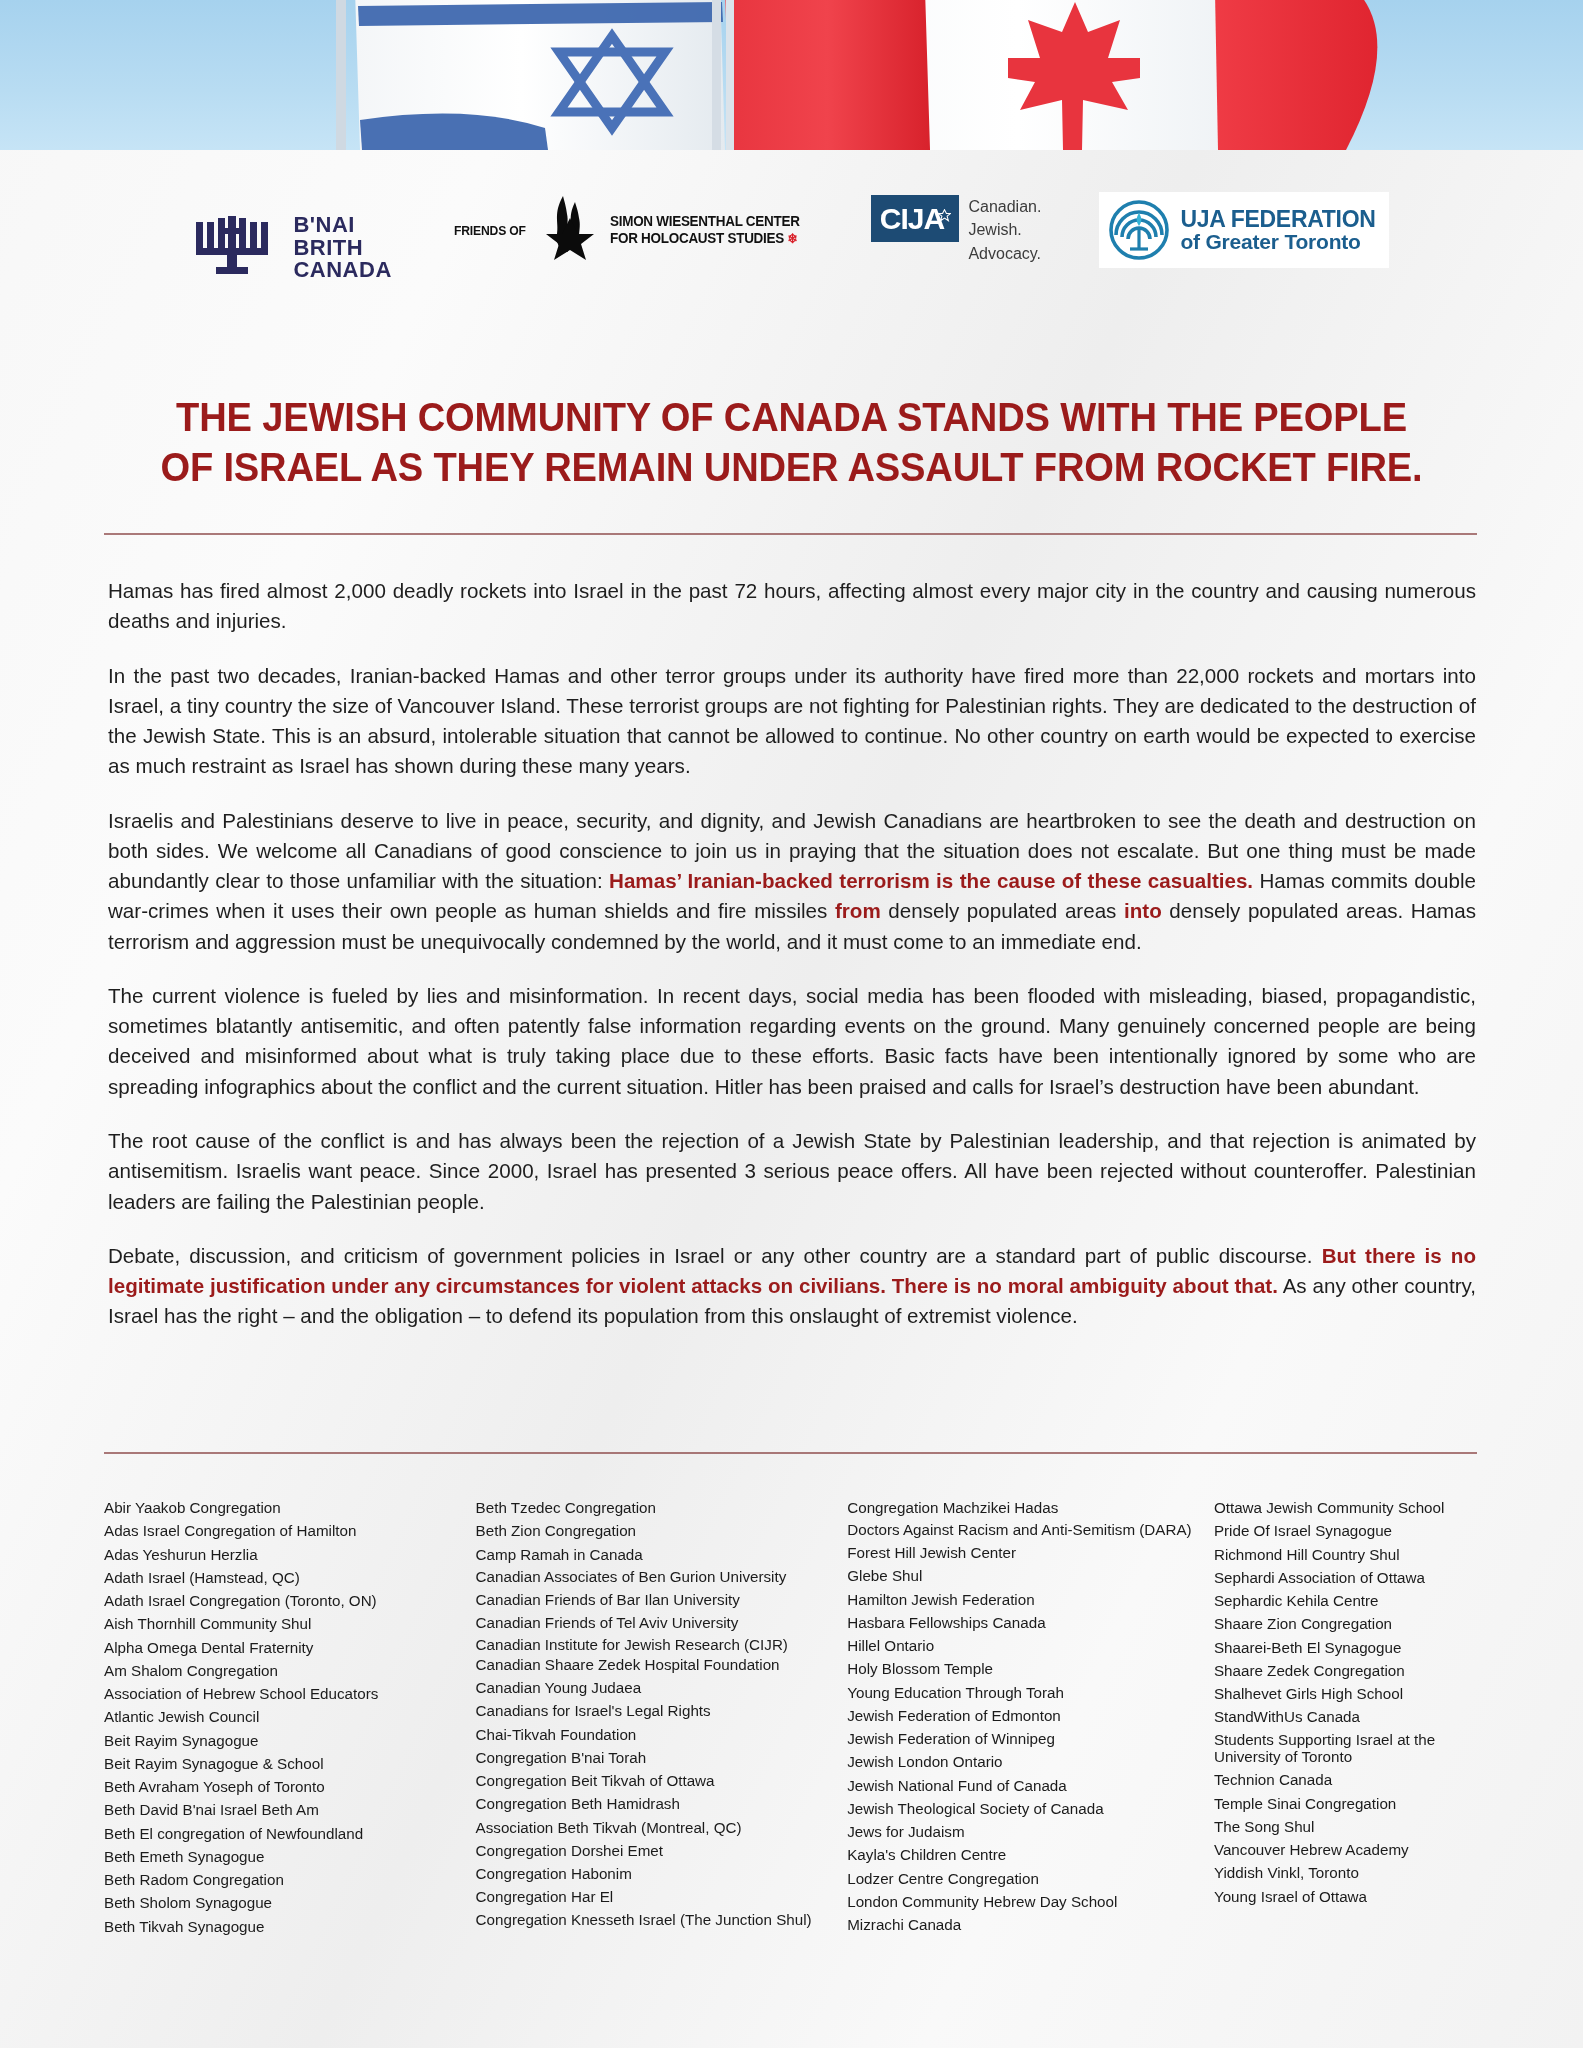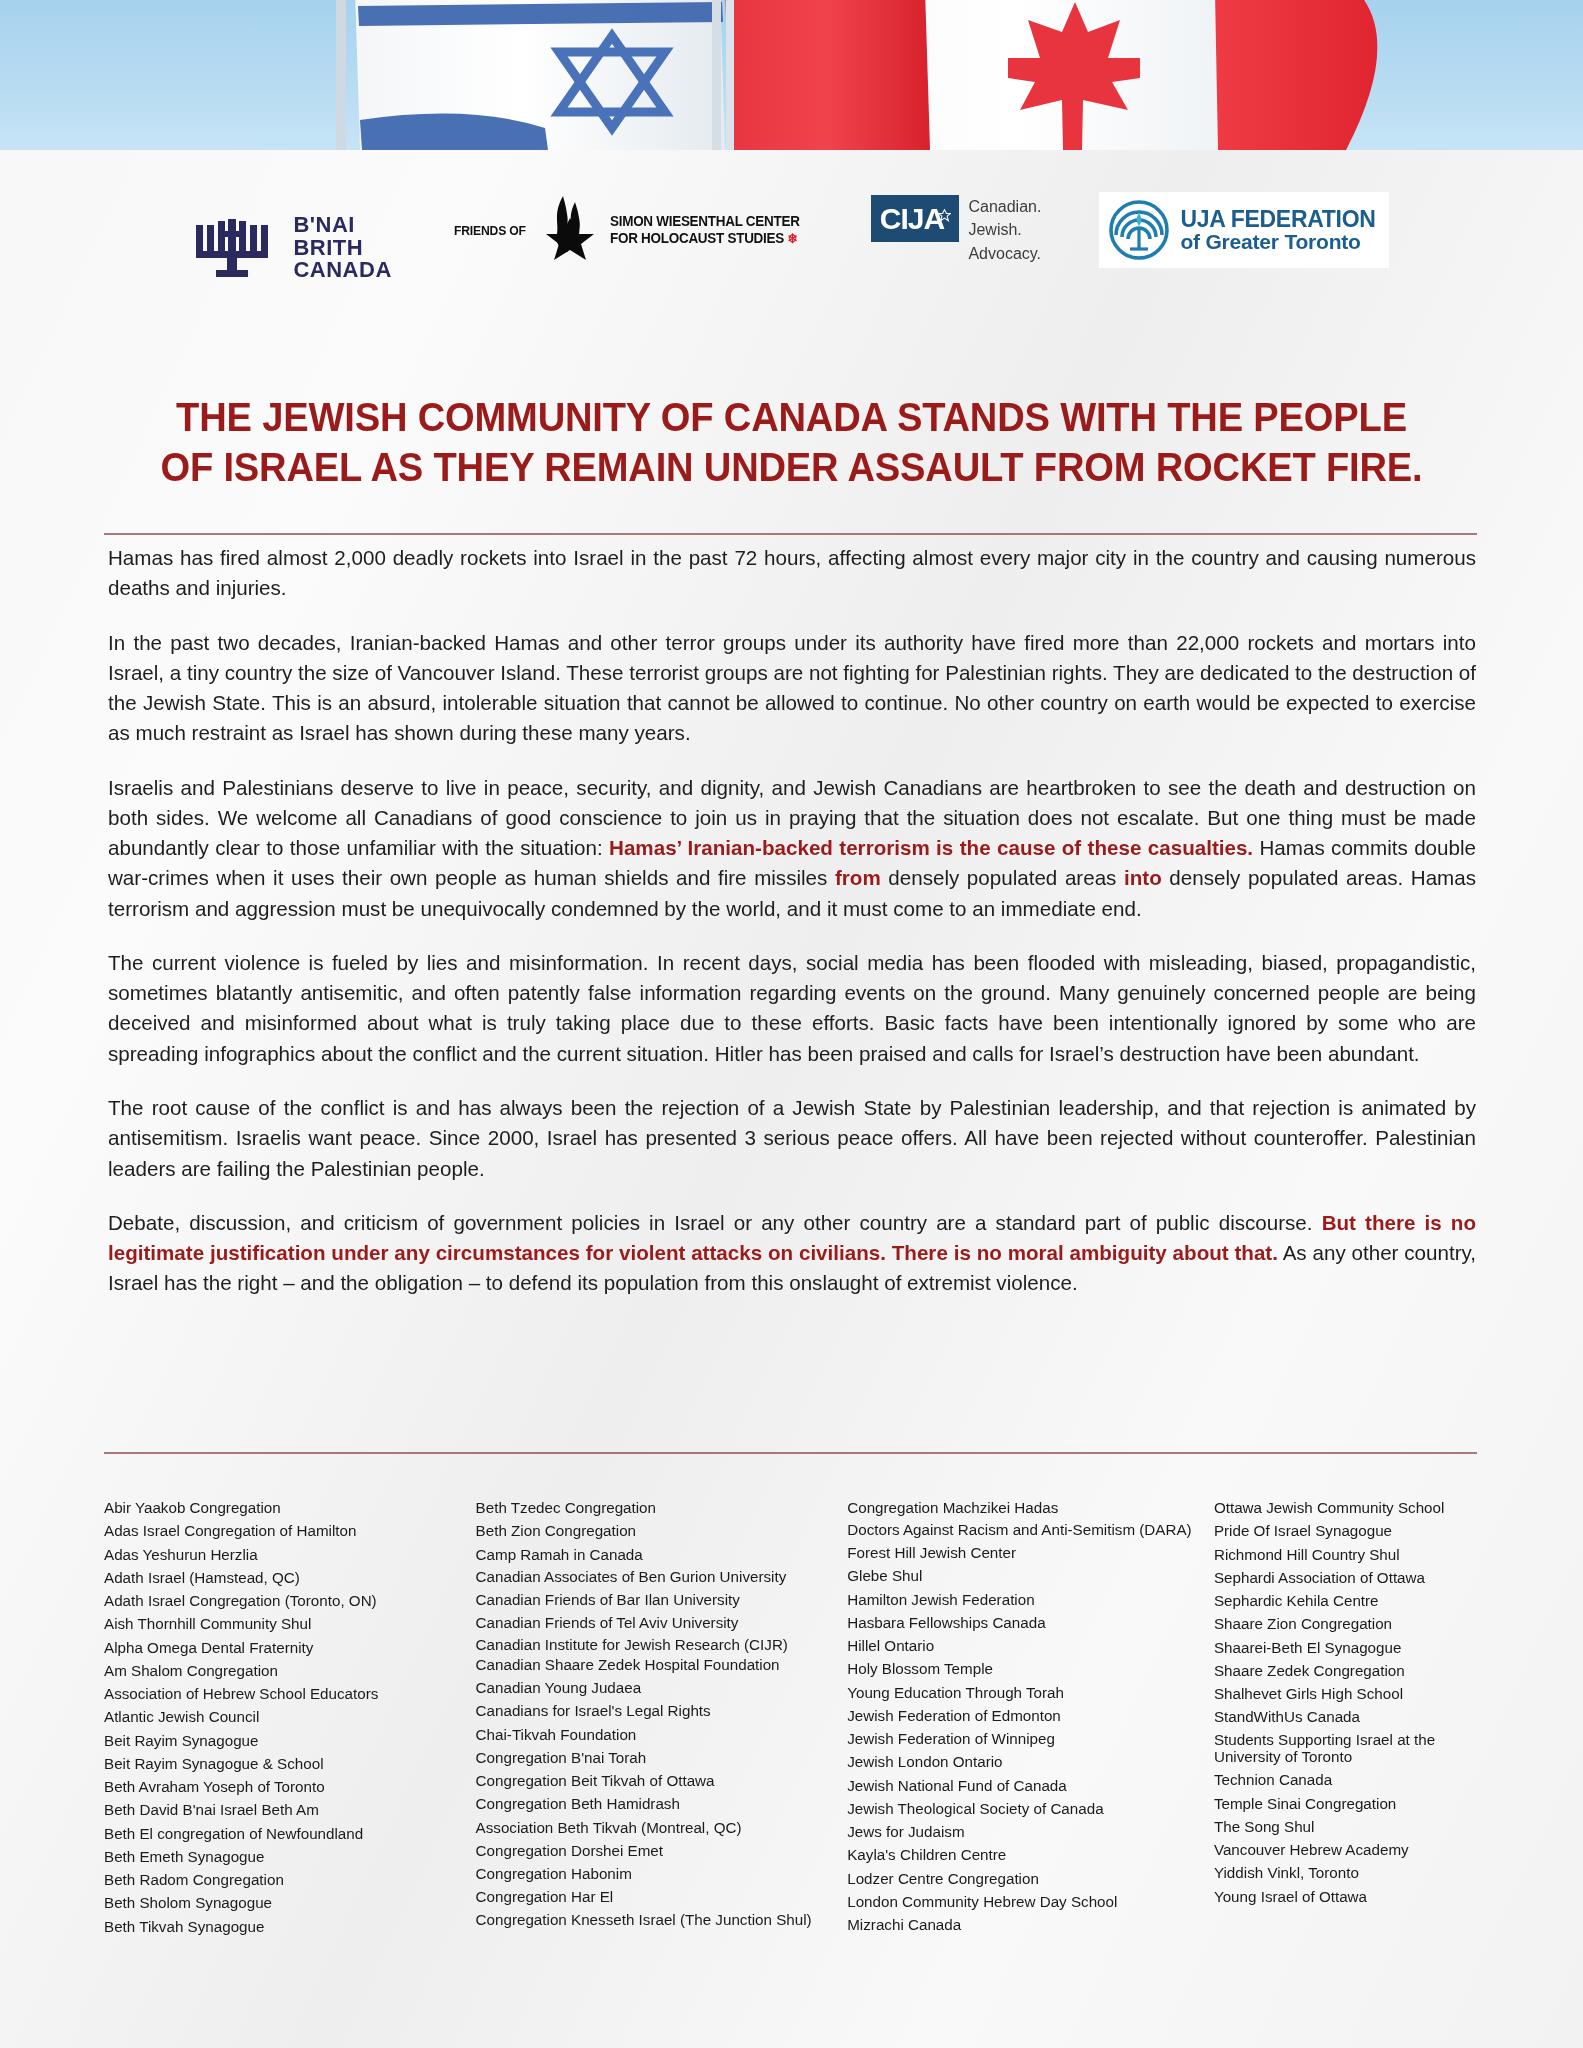--- a/index.html
+++ b/index.html
@@ -36,21 +36,21 @@
     top: 150px; left: 0;
     width: 1583px;
     height: 160px;
     display: flex;
     align-items: center;
     justify-content: center;
     gap: 58px;
   }
   .logo { display: flex; align-items: center; }
 
-  .bnai-wrap { display: flex; align-items: center; gap: 23px; margin-top: 36px; }
+  .bnai-wrap { display: flex; align-items: flex-start; gap: 23px; margin-top: 36px; }
   .bnai-text {
     color: #2b2a5e;
     font-weight: bold;
     font-size: 22px;
     line-height: 1.04;
     letter-spacing: 0.5px;
   }
 
   .fswc-wrap { display: flex; align-items: center; gap: 7px; }
   .fswc-pre {
@@ -116,21 +116,21 @@
     height: 2px;
     background: #8f4d4d;
     opacity: 0.75;
   }
   .rule-top { top: 533px; }
   .rule-bottom { top: 1452px; }
 
   
   .body-copy {
     position: absolute;
-    top: 543px; left: 108px;
+    top: 576px; left: 108px;
     width: 1368px;
     color: #1e1e1e;
     font-size: 20.6px;
     line-height: 1.47;
     text-align: justify;
   }
   .body-copy p { margin: 0 0 24px 0; }
   .body-copy p:last-child { margin-bottom: 0; }
   .em-red { color: #9b1b1b; font-weight: bold; }
 

